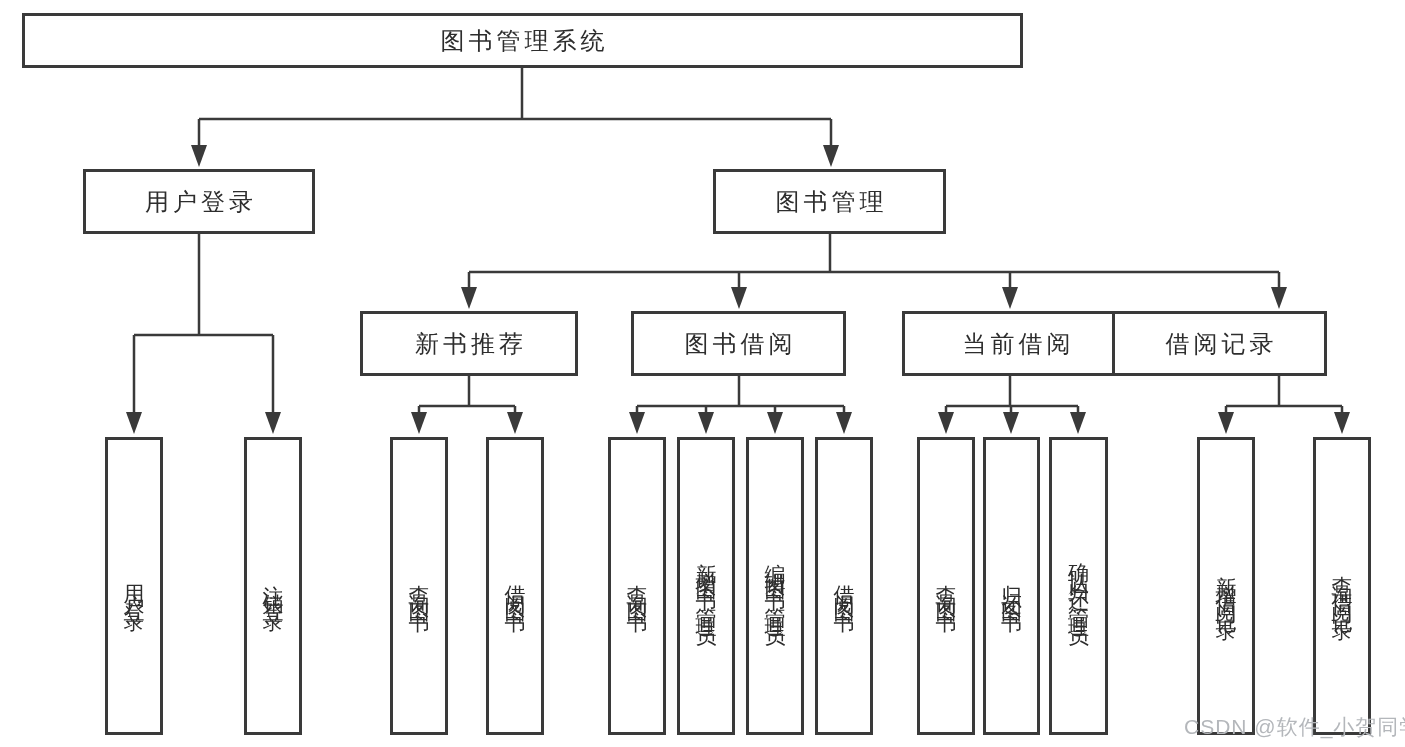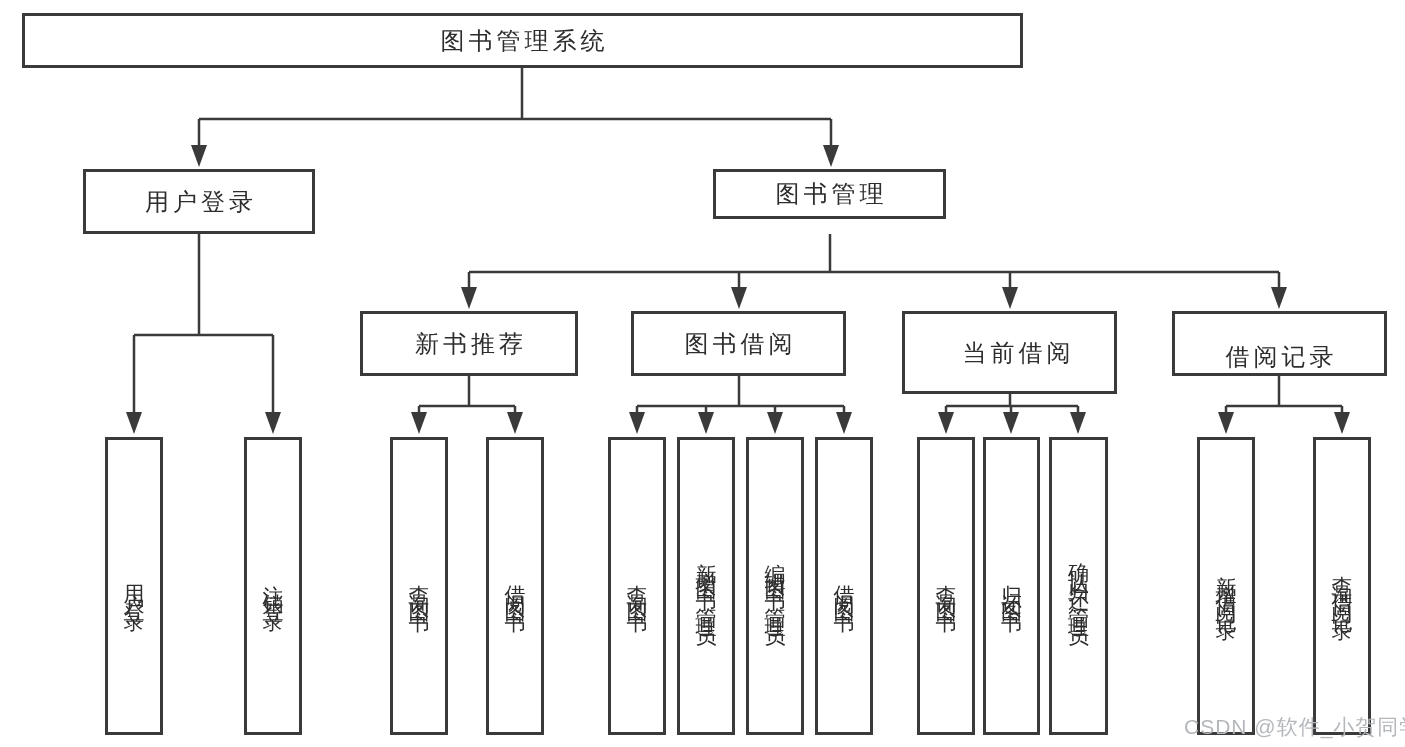--- a/index.html
+++ b/index.html
@@ -86,34 +86,34 @@
     </g>
   </svg>
 
   <div class="node" style="left:22px; top:13px; width:1001px; height:55px;">
     <span class="h-label">图书管理系统</span>
   </div>
 
   <div class="node" style="left:83px; top:169px; width:232px; height:65px;">
     <span class="h-label">用户登录</span>
   </div>
-  <div class="node" style="left:713px; top:169px; width:233px; height:50px;">
+  <div class="node" style="left:713px; top:169px; width:233px; height:65px;">
     <span class="h-label">图书管理</span>
   </div>
 
   <div class="node" style="left:360px; top:311px; width:218px; height:65px;">
     <span class="h-label">新书推荐</span>
   </div>
   <div class="node" style="left:631px; top:311px; width:215px; height:65px;">
     <span class="h-label">图书借阅</span>
   </div>
-  <div class="node" style="left:902px; top:311px; width:215px; height:83px;padding-left:14px;">
+  <div class="node" style="left:902px; top:311px; width:215px; height:65px;padding-left:14px;">
     <span class="h-label">当前借阅</span>
   </div>
-  <div class="node" style="left:1172px; top:311px; width:215px; height:65px;align-items:flex-end;">
+  <div class="node" style="left:1112px; top:311px; width:215px; height:65px;">
     <span class="h-label">借阅记录</span>
   </div>
 
   <div class="node" style="left:105px; top:437px; width:58px; height:298px;">
     <span class="v-label">用户登录</span>
   </div>
   <div class="node" style="left:244px; top:437px; width:58px; height:298px;">
     <span class="v-label">注销登录</span>
   </div>
 

